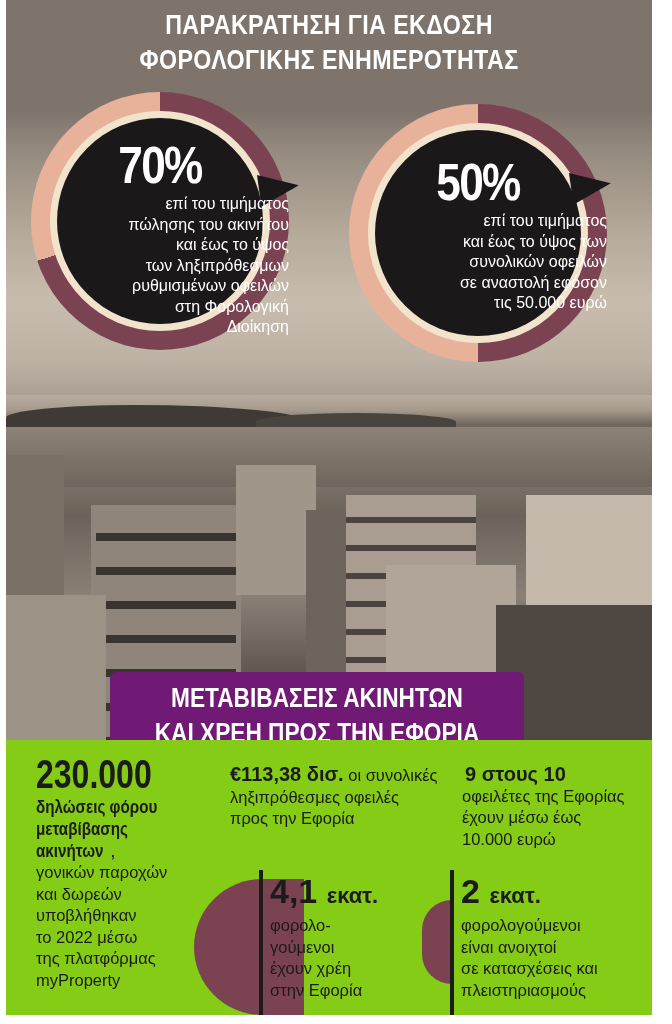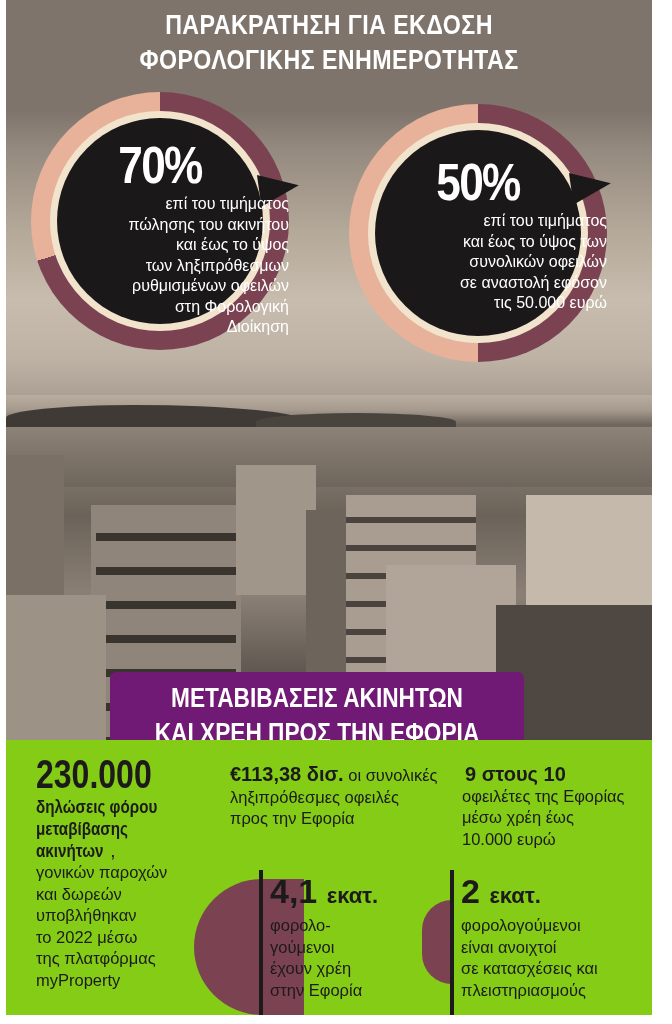--- a/index.html
+++ b/index.html
@@ -180,21 +180,21 @@
 
     <div class="s2 body-txt">
       <div><span class="stat-big num">€113,38 δισ.</span><span> οι συνολικές</span></div>
       <div>ληξιπρόθεσμες οφειλές</div>
       <div>προς την Εφορία</div>
     </div>
 
     <div class="s3 body-txt">
       <div class="stat-big num">9 στους 10</div>
       <div>οφειλέτες της Εφορίας</div>
-      <div>μέσω χρέη έως</div>
+      <div>έχουν μέσω έως</div>
       <div>10.000 ευρώ</div>
     </div>
 
     <div class="s4 body-txt">
       <div class="stat-big num"><span>4,1</span> <small>εκατ.</small></div>
       <div>φορολο-</div>
       <div>γούμενοι</div>
       <div>έχουν χρέη</div>
       <div>στην Εφορία</div>
     </div>

